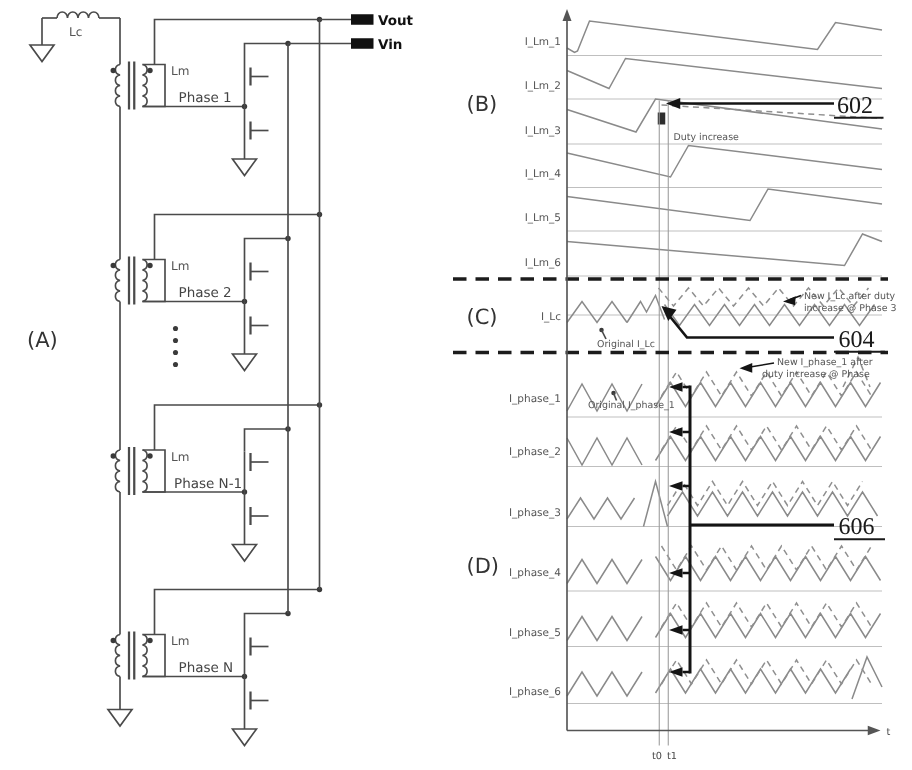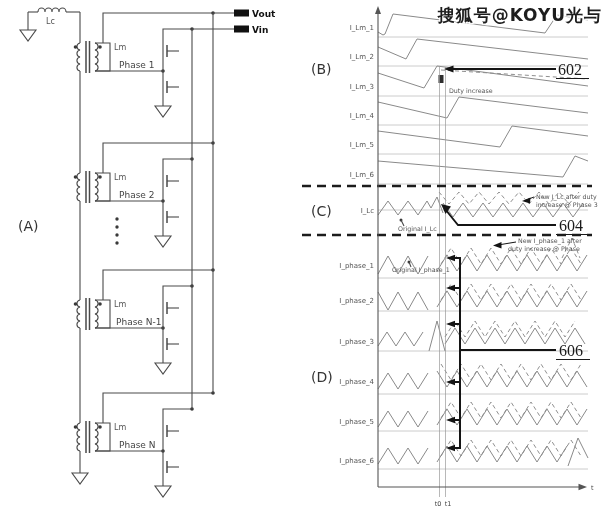--- a/index.html
+++ b/index.html
@@ -250,15 +250,14 @@
     <text class="ann" x="508" y="251">duty increase @ Phase</text>
 
     <text class="ttext" x="591" y="490">t</text>
     <g text-anchor="middle">
       <text class="ttext" x="438" y="506">t0</text>
       <text class="ttext" x="448" y="506">t1</text>
     </g>
   </g>
 </svg>
 
-<div class="watermark">搜狐号@KOYU光与</div>
 
 </div>
 
 </body></html>

